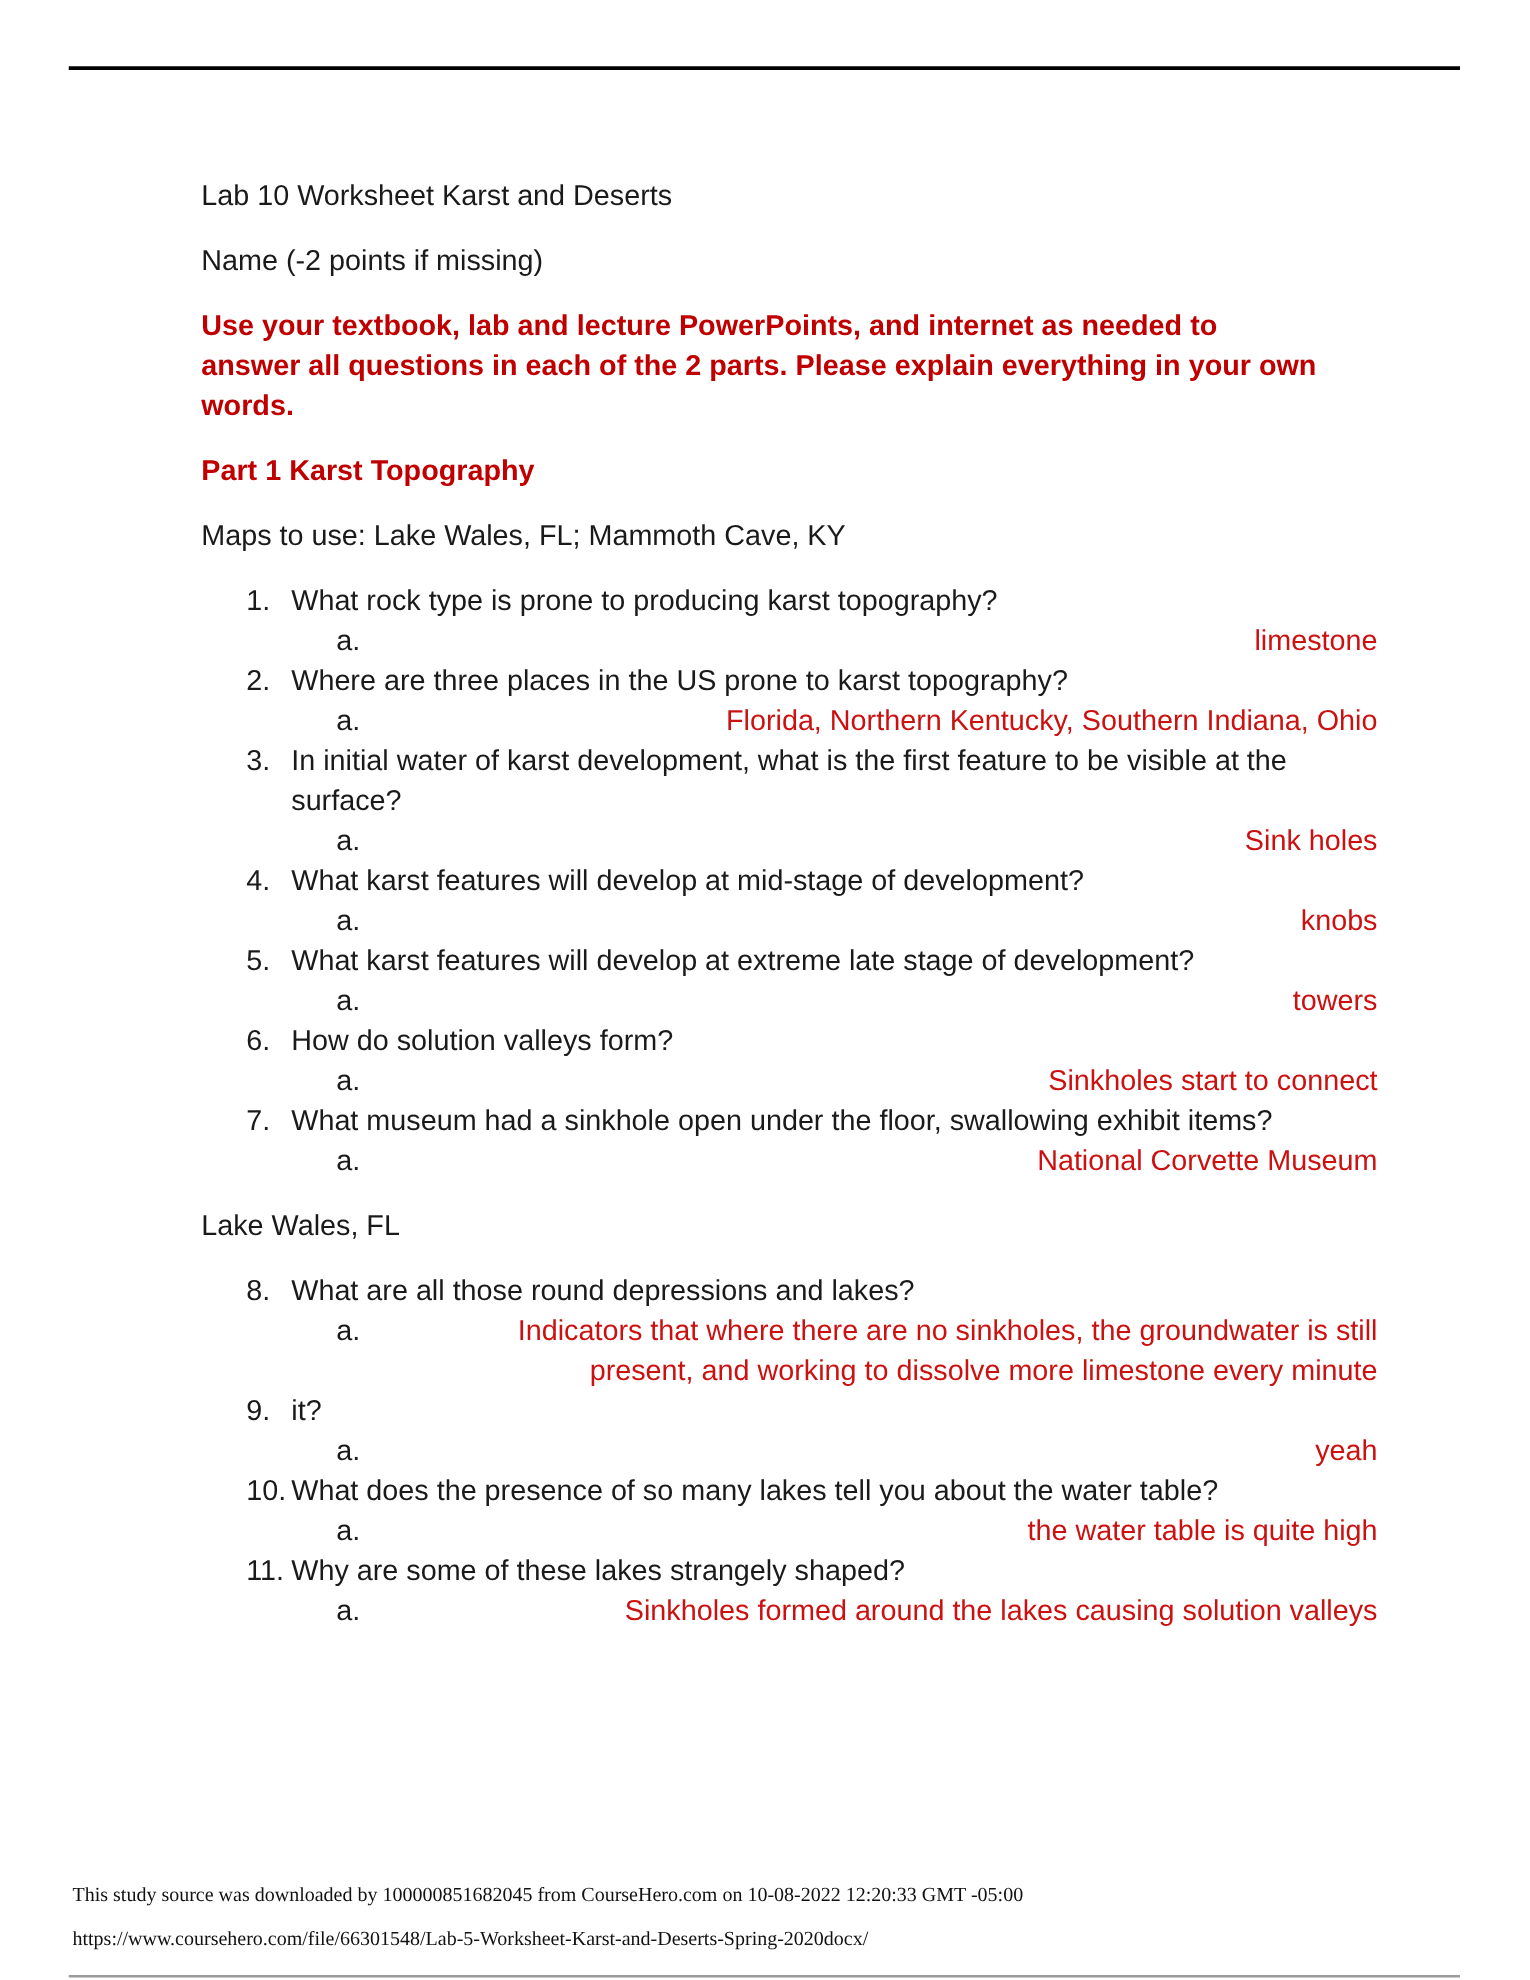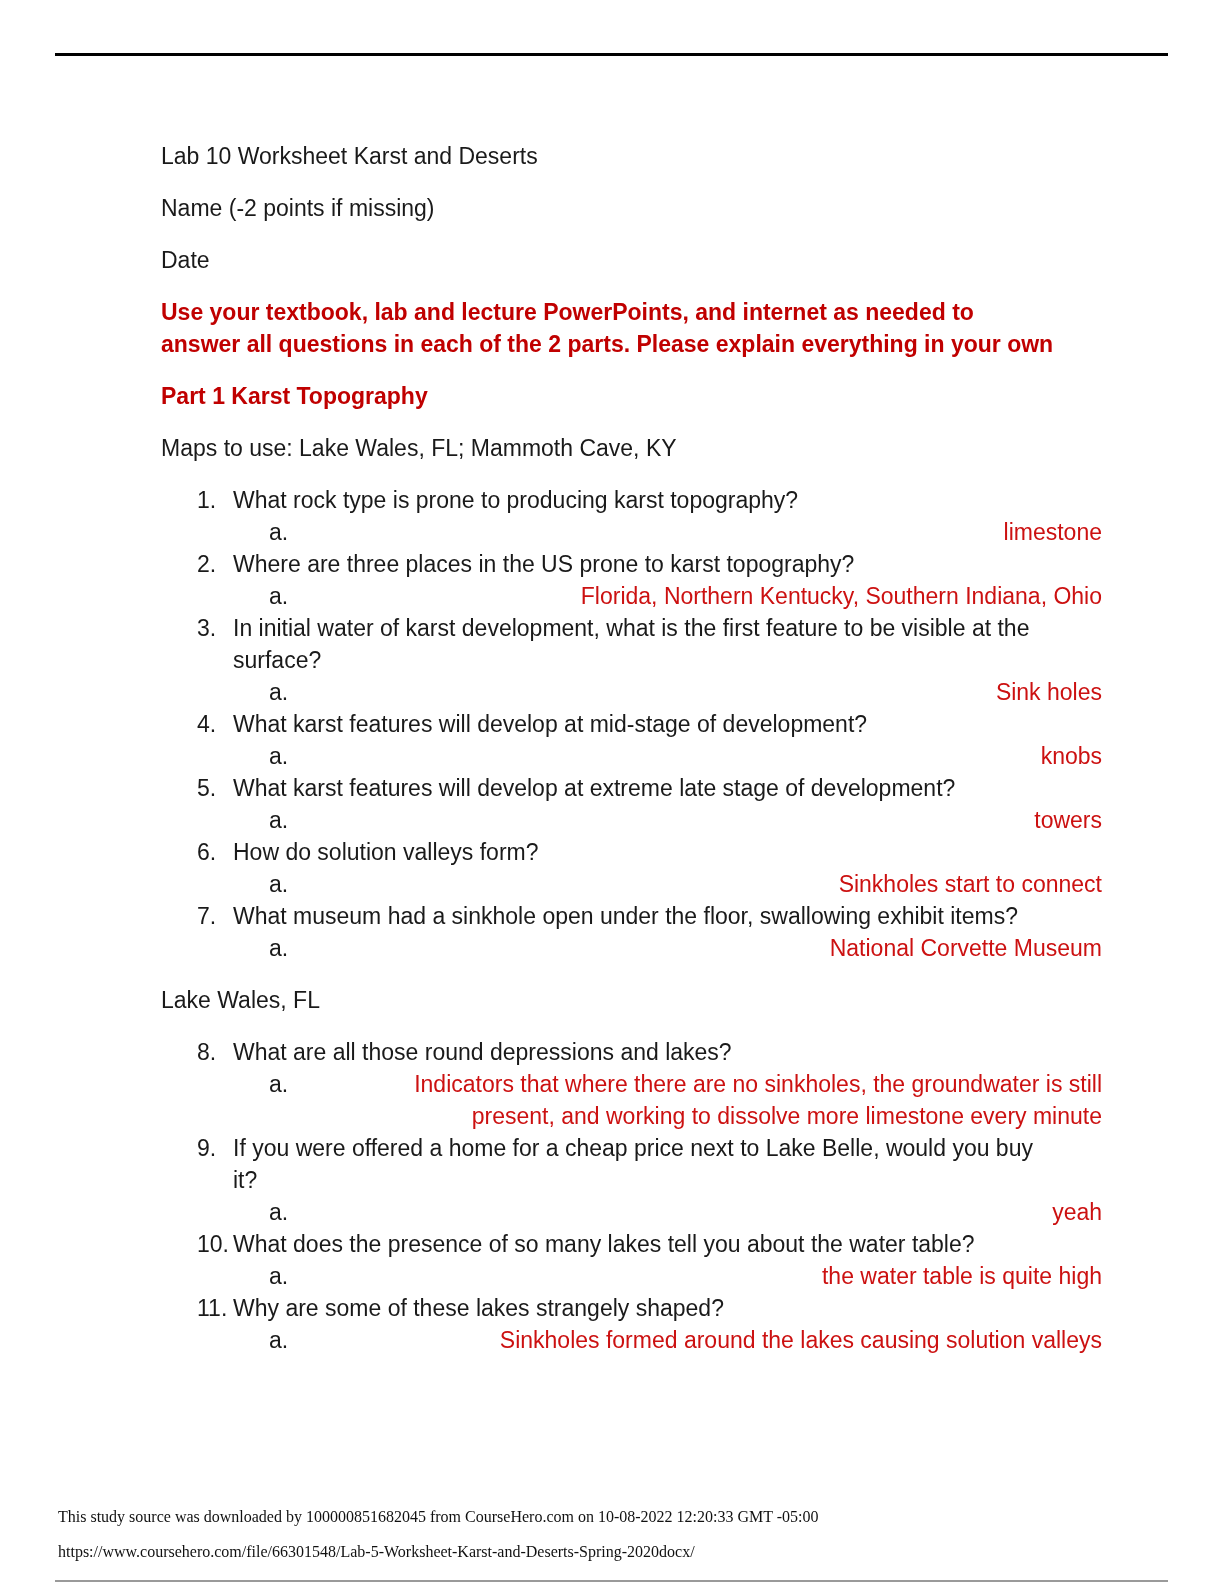--- a/index.html
+++ b/index.html
@@ -43,25 +43,25 @@
 </style>
 </head>
 <body>
 
 <div class="top-rule"></div>
 
 <div class="content">
 
   <p class="para">Lab 10 Worksheet Karst and Deserts</p>
   <p class="para">Name (-2 points if missing)</p>
-  <p class="para">Date</p>
 
   <p class="para red-bold">
     <span style="display:block">Use your textbook, lab and lecture PowerPoints, and internet as needed to</span>
     <span style="display:block">answer all questions in each of the 2 parts. Please explain everything in your own</span>
+    <span style="display:block">words.</span>
   </p>
 
   <p class="para red-bold">Part 1 Karst Topography</p>
   <p class="para">Maps to use: Lake Wales, FL; Mammoth Cave, KY</p>
 
   <div class="qlist">
 
     <div>
       <div class="row q-row">
         <span class="marker">1.</span>
@@ -159,21 +159,20 @@
           <div>Indicators that where there are no sinkholes, the groundwater is still</div>
           <div>present, and working to dissolve more limestone every minute</div>
         </div>
       </div>
     </div>
 
     <div>
       <div class="row q-row">
         <span class="marker">9.</span>
         <div class="q-text">
-          <div>If you were offered a home for a cheap price next to Lake Belle, would you buy</div>
           <div>it?</div>
         </div>
       </div>
       <div class="row a-row">
         <span class="marker">a.</span>
         <div class="a-text">yeah</div>
       </div>
     </div>
 
     <div>

